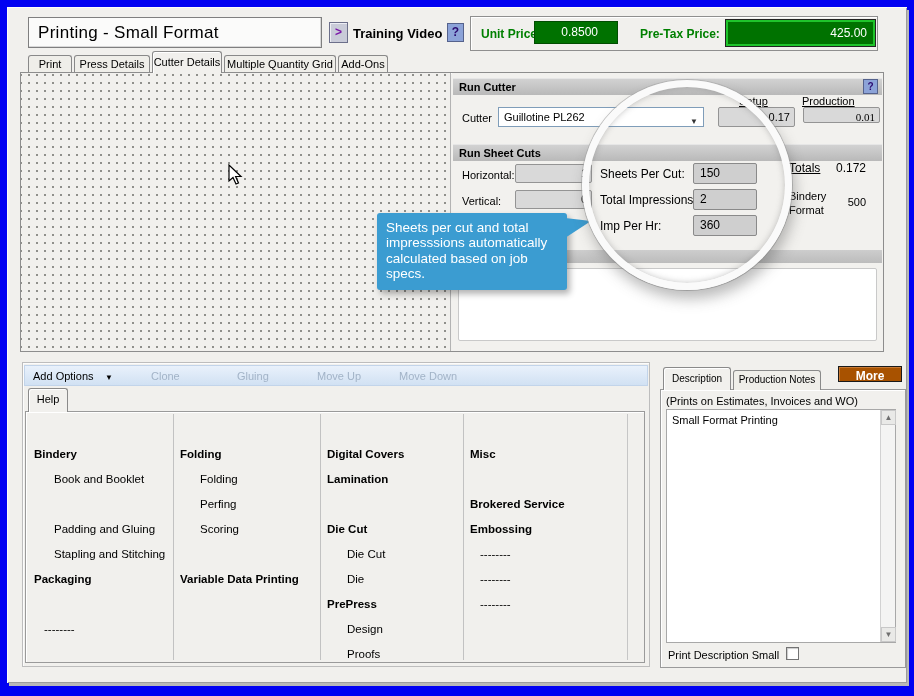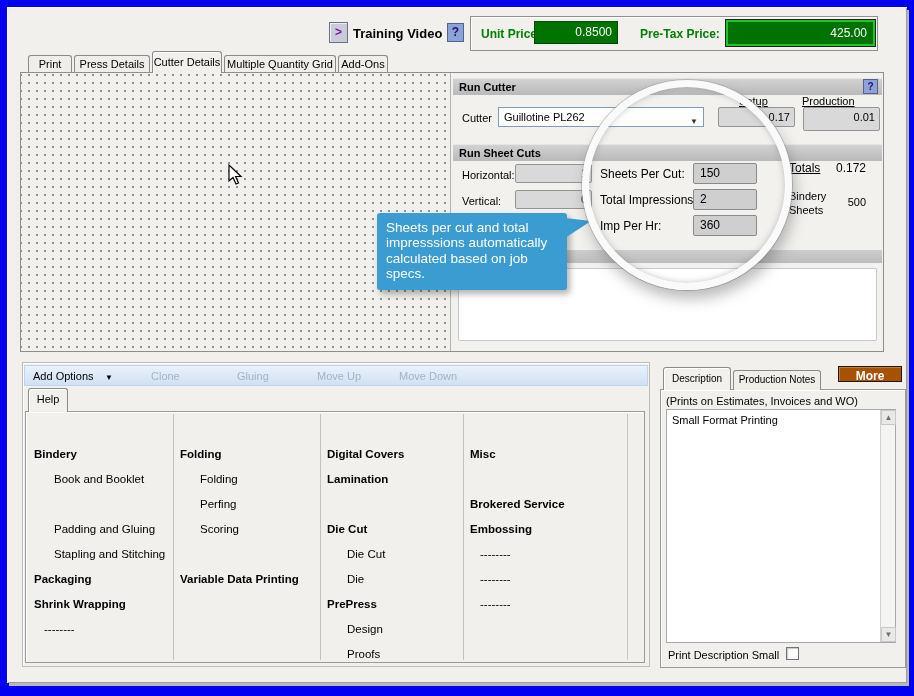--- a/index.html
+++ b/index.html
@@ -20,21 +20,21 @@
             text-align:center; line-height:19px; }
   .tv-label { left:353px; top:26px; font-size:13px; font-weight:bold; }
   .help-sq { background:#8CA3D8; border:1px solid #55628C; color:#2B0A70; font-weight:bold; text-align:center; }
   .help-top { left:447px; top:23px; width:17px; height:19px; font-size:12px; line-height:17px; }
 
   .price-frame { left:470px; top:16px; width:408px; height:35px; border:1px solid #8F8F8F;
                  box-shadow: inset 1px 1px 0 #FFFFFF; }
   .green-label { font-size:12px; font-weight:bold; color:#008000; }
   .unit-label { left:481px; top:27px; }
   .unit-box { left:534px; top:21px; width:84px; height:23px; background:#007200; border:1px solid #014D01;
-              color:#FFFFFF; font-size:12px; text-align:right; line-height:21px; padding-right:5px; }
+              color:#FFFFFF; font-size:12px; text-align:right; line-height:21px; padding-right:19px; }
   .pretax-label { left:640px; top:27px; }
   .pretax-box { left:726px; top:20px; width:149px; height:26px; background:#007200;
                 border:2px solid #1FC42B; outline:1px solid #222; color:#FFFFFF; font-size:12px;
                 text-align:right; line-height:22px; padding-right:6px; }
 
   
   .tab { background:#EFEEE9; border:1px solid #898989; border-bottom:none; border-radius:3px 3px 0 0;
          font-size:11px; text-align:center; line-height:16px; top:55px; height:17px; }
   .tab.active { background:#F1F0ED; top:51px; height:22px; line-height:20px; z-index:6; box-shadow: inset 1px 1px 0 #fff; }
   .tab-page { left:20px; top:72px; width:864px; height:280px; background:#F1F0ED; border:1px solid #8D8D8D;
@@ -127,20 +127,21 @@
   .sc-up { top:0; } .sc-down { bottom:0; }
   .pdo-label { left:668px; top:649px; font-size:11px; z-index:2; }
   .pdo-cb { left:786px; top:647px; z-index:2; }
 </style>
 </head>
 <body>
 
 <div id="root">
   <div class="abs form-bg"></div>
 
+  <div class="abs title-box">Printing - Small Format</div>
   <div class="abs tv-btn">&gt;</div>
   <div class="abs tv-label">Training Video</div>
   <div class="abs help-sq help-top">?</div>
 
   <div class="abs price-frame"></div>
   <div class="abs green-label unit-label">Unit Price:</div>
   <div class="abs unit-box">0.8500</div>
   <div class="abs green-label pretax-label">Pre-Tax Price:</div>
   <div class="abs pretax-box">425.00</div>
 
@@ -166,38 +167,38 @@
   <div class="abs help-sq rc-help">?</div>
 
   <div class="abs lbl" style="left:462px;top:112px;">Cutter</div>
   <div class="abs cutter-select">
     <span>Guillotine PL262</span>
     <span class="dd-caret">▼</span>
   </div>
   <div class="abs lbl u" style="left:739px;top:95px;">Setup</div>
   <div class="abs lbl u" style="left:802px;top:95px;">Production</div>
   <div class="abs gray-input num-r" style="left:718px;top:107px;width:77px;height:20px;line-height:18px;">0.17</div>
-  <div class="abs gray-input num-r" style="left:803px;top:107px;width:77px;height:24px;line-height:18px;">0.01</div>
+  <div class="abs gray-input num-r" style="left:803px;top:107px;width:77px;height:16px;line-height:18px;font-family:Liberation Serif, serif;">0.01</div>
 
   <div class="abs sec-header rsc-header">Run Sheet Cuts</div>
   <div class="abs lbl" style="left:462px;top:169px;">Horizontal:</div>
   <div class="abs gray-input num-r" style="left:515px;top:164px;width:77px;height:19px;line-height:17px;">1</div>
   <div class="abs lbl" style="left:462px;top:195px;">Vertical:</div>
   <div class="abs gray-input num-r" style="left:515px;top:190px;width:77px;height:19px;line-height:17px;">0</div>
 
   <div class="abs lbl12" style="left:600px;top:167px;">Sheets Per Cut:</div>
   <div class="abs gray-input lens-input num-l" style="left:693px;top:163px;width:64px;height:21px;">150</div>
   <div class="abs lbl12" style="left:600px;top:193px;">Total Impressions:</div>
   <div class="abs gray-input lens-input num-l" style="left:693px;top:189px;width:64px;height:21px;">2</div>
   <div class="abs lbl12" style="left:600px;top:219px;">Imp Per Hr:</div>
   <div class="abs gray-input lens-input num-l" style="left:693px;top:215px;width:64px;height:21px;">360</div>
 
   <div class="abs lbl12 u" style="left:789px;top:161px;">Totals</div>
   <div class="abs lbl12" style="left:820px;top:161px;width:46px;text-align:right;">0.172</div>
-  <div class="abs lbl" style="left:789px;top:189px;width:46px;line-height:14px;white-space:normal;">Bindery Sheets</div>
+  <div class="abs lbl" style="left:789px;top:189px;width:46px;line-height:14px;white-space:normal;">Bindery Format</div>
   <div class="abs lbl" style="left:836px;top:196px;width:30px;text-align:right;">500</div>
 
   <div class="abs bar3"></div>
   <div class="abs white-box"></div>
 
   <div class="abs tooltip">Sheets per cut and total impresssions automatically calculated based on job specs.</div>
   <div class="abs lens"></div>
 
   <div class="abs bl-wrap"></div>
   <div class="abs toolbar">
@@ -209,21 +210,20 @@
     <span class="tbtn disabled" style="left:374px;">Move Down</span>
   </div>
   <div class="abs help-tab">Help</div>
   <div class="abs grid-box">
     <div class="gcol b1">
       <div class="opt" style="top:28px;">Bindery</div>
       <div class="opt sub" style="top:53px;">Book and Booklet</div>
       <div class="opt sub" style="top:103px;">Padding and Gluing</div>
       <div class="opt sub" style="top:128px;">Stapling and Stitching</div>
       <div class="opt" style="top:153px;">Packaging</div>
-      <div class="opt" style="top:178px;">Shrink Wrapping</div>
       <div class="opt sub" style="top:203px;padding-left:16px;">--------</div>
     </div>
     <div class="gcol b2">
       <div class="opt" style="top:28px;">Folding</div>
       <div class="opt sub" style="top:53px;">Folding</div>
       <div class="opt sub" style="top:78px;">Perfing</div>
       <div class="opt sub" style="top:103px;">Scoring</div>
       <div class="opt" style="top:153px;">Variable Data Printing</div>
     </div>
     <div class="gcol b3">

